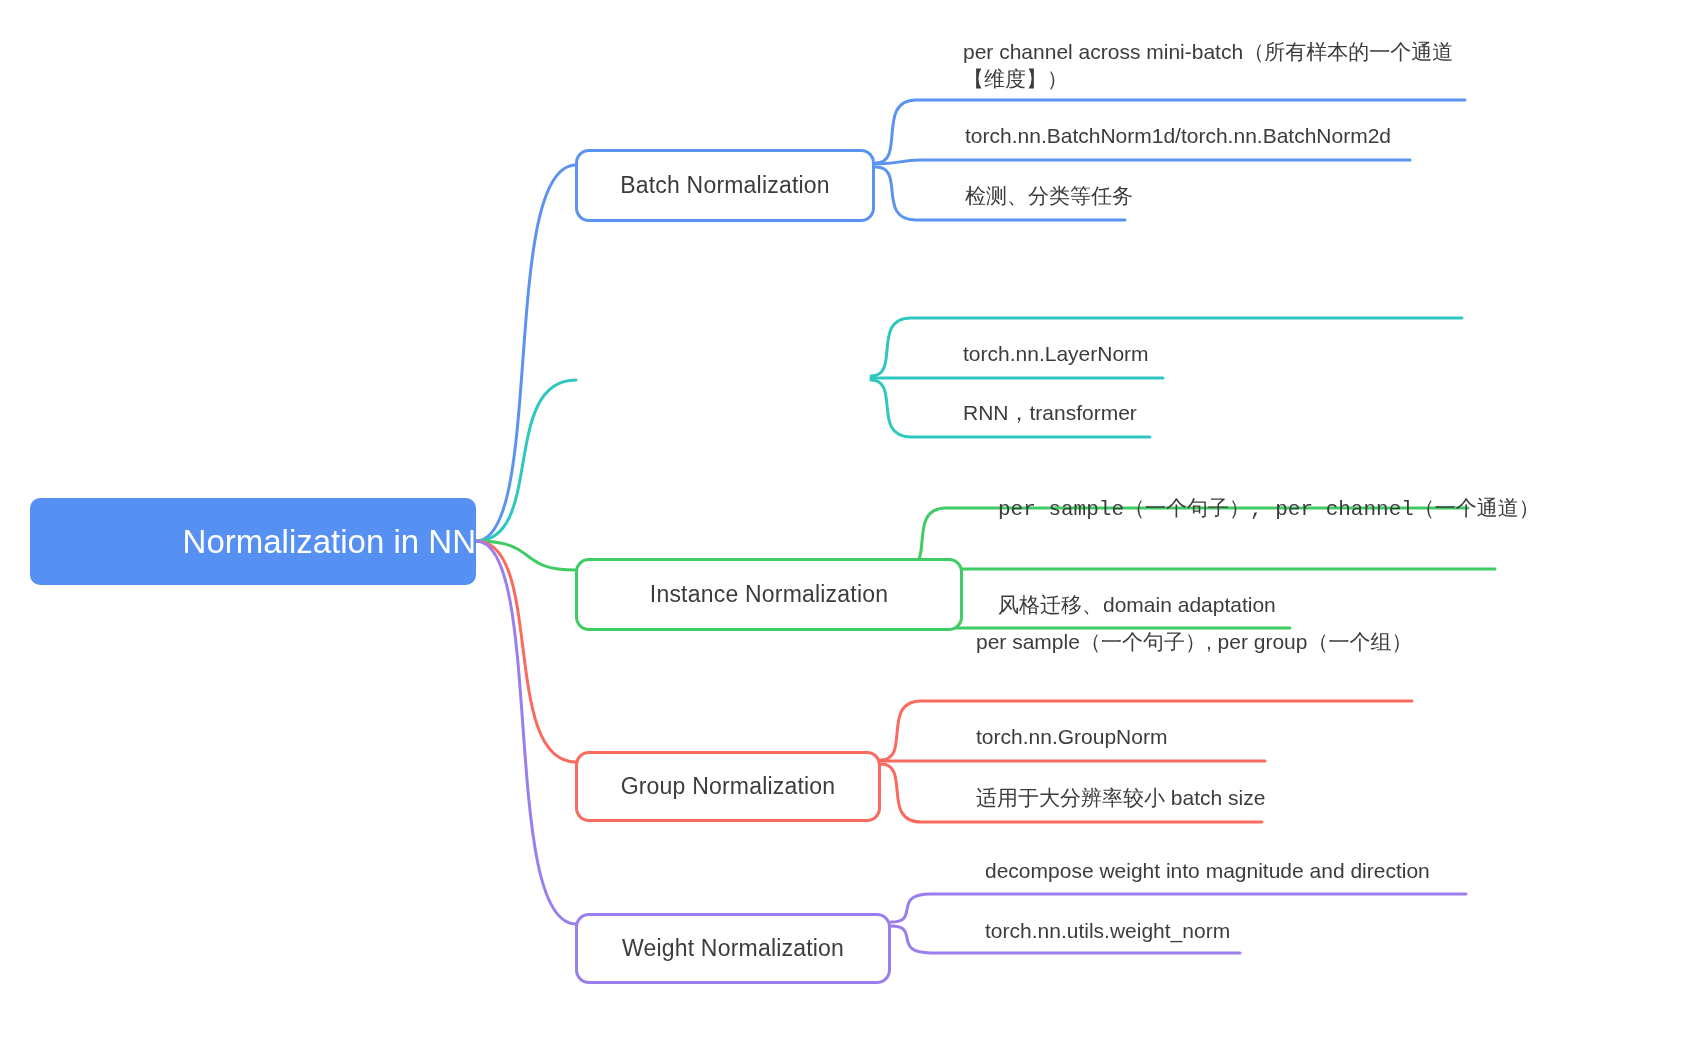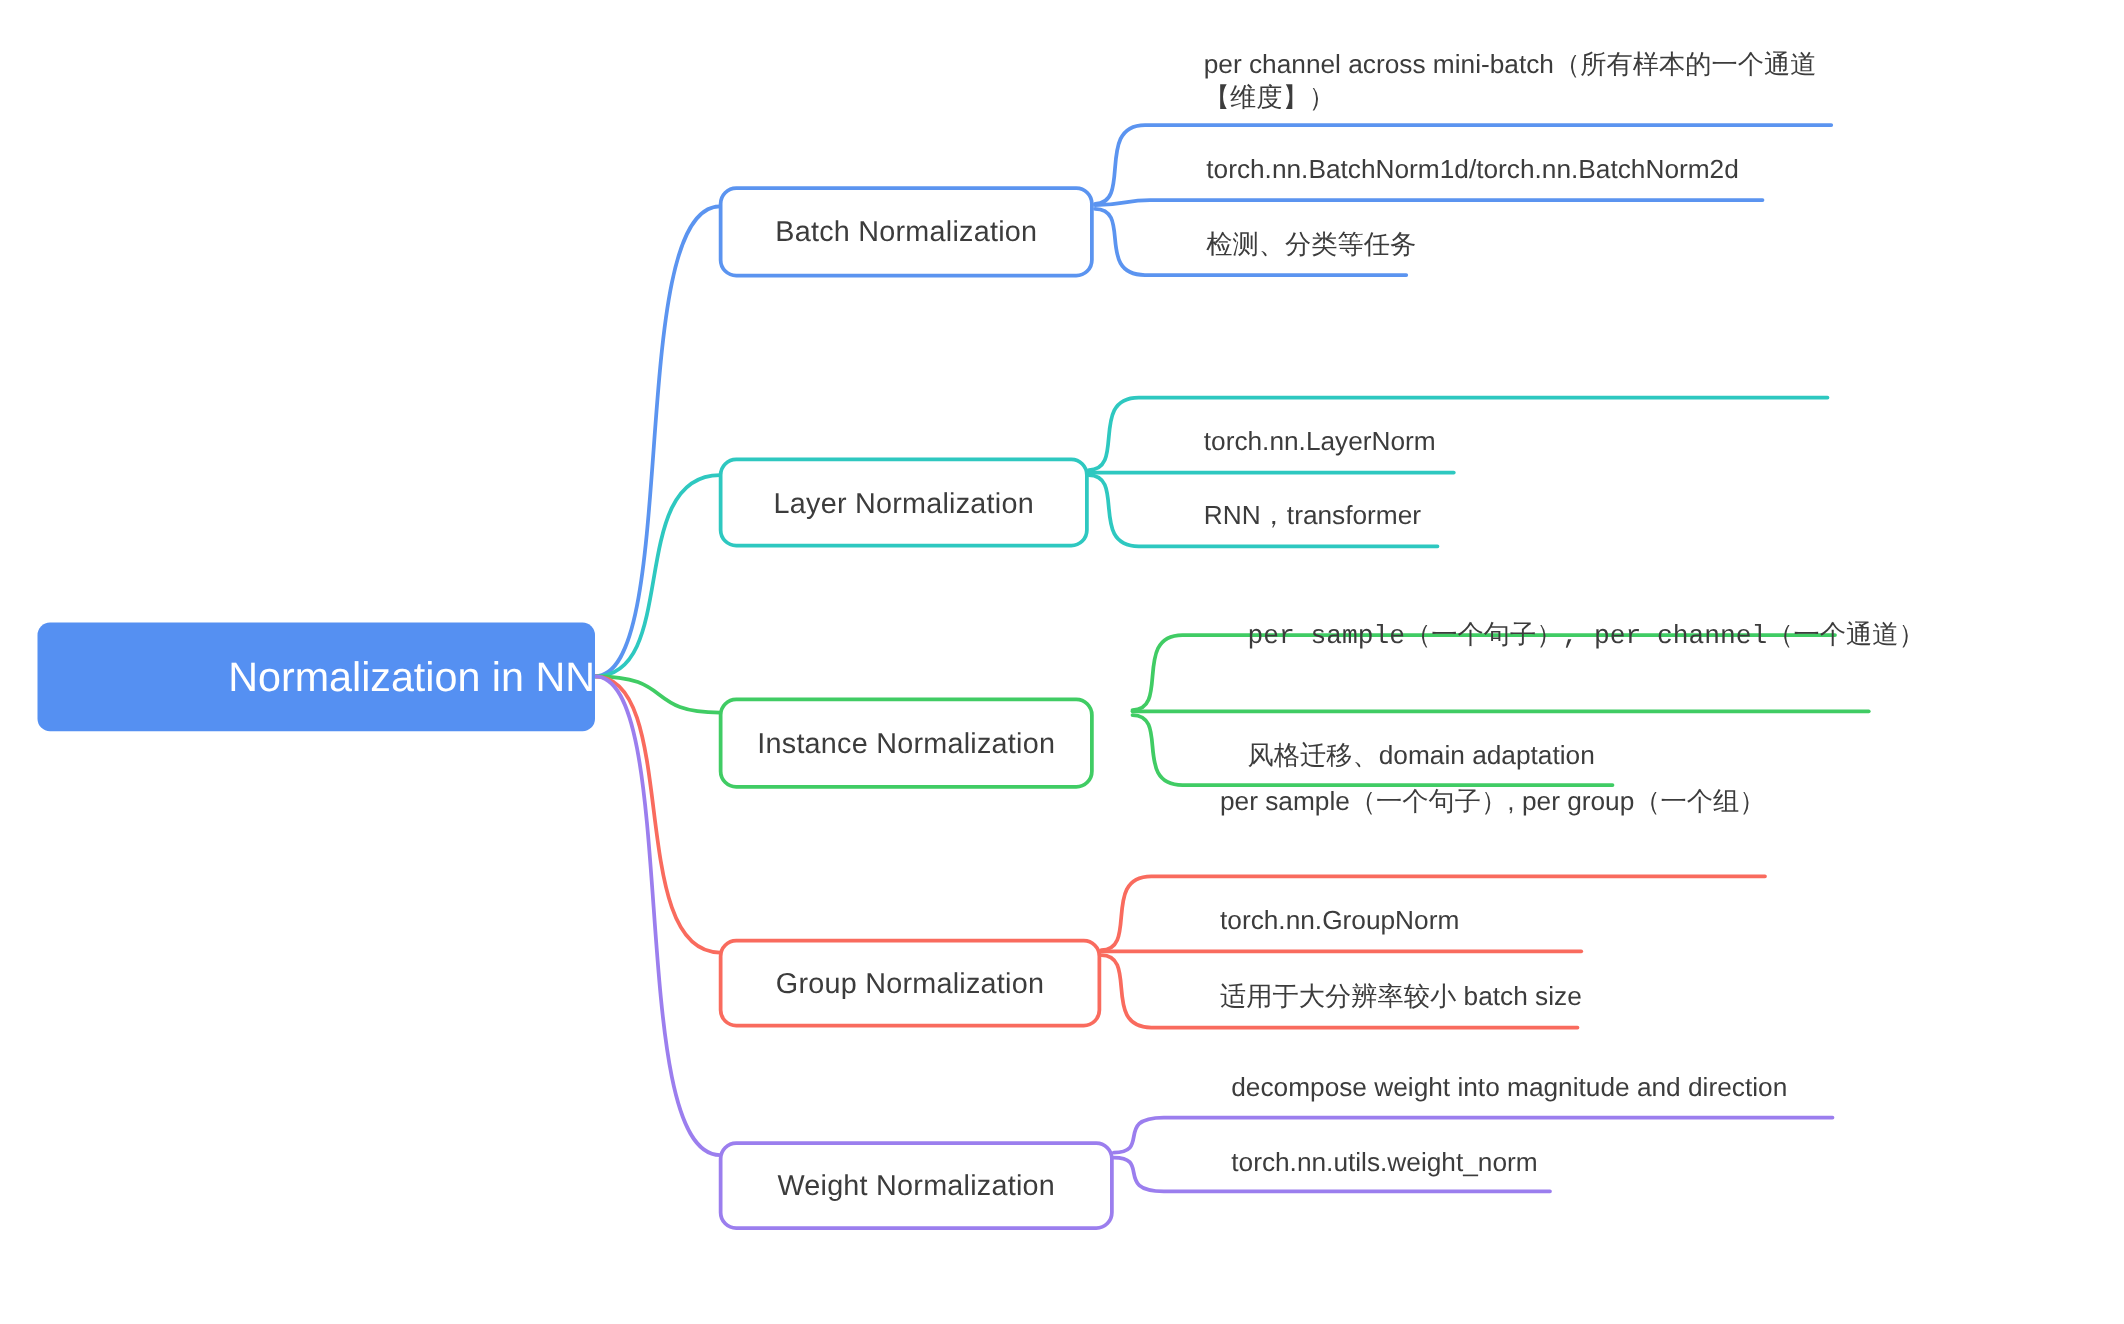--- a/index.html
+++ b/index.html
@@ -47,24 +47,21 @@
     <path d="M 891 926 C 921 926 891 953 931 953 L 1240 953" stroke="#9b7eee"></path>
   </svg>
 
   <div class="root" style="left: 30px; top: 498px; width: 446px; height: 87px; background: rgb(85, 144, 242);">
     <span>Normalization in NN</span>
   </div>
 
   <div class="node" style="left: 575px; top: 125px; width: 300px; height: 73px; border-color: rgb(91, 148, 240);">
     <span>Batch Normalization</span>
   </div>
-  <div class="node" style="left: 575px; top: 342px; width: 296px; height: 72px; border-color: rgb(46, 200, 192);">
-    <span>Layer Normalization</span>
-  </div>
-  <div class="node" style="left: 575px; top: 534px; width: 300px; height: 73px; border-color: rgb(64, 204, 100);">
+  <div class="node" style="left: 575px; top: 534px; width: 388px; height: 73px; border-color: rgb(64, 204, 100);">
     <span>Instance Normalization</span>
   </div>
   <div class="node" style="left: 575px; top: 727px; width: 306px; height: 71px; border-color: rgb(249, 107, 94);">
     <span>Group Normalization</span>
   </div>
   <div class="node" style="left: 575px; top: 889px; width: 316px; height: 71px; border-color: rgb(155, 126, 238);">
     <span>Weight Normalization</span>
   </div>
 
   <div class="leaf wrap" style="left:963px;top:38px;width:500px;">per channel across mini-batch（所有样本的一个通道【维度】）</div>

